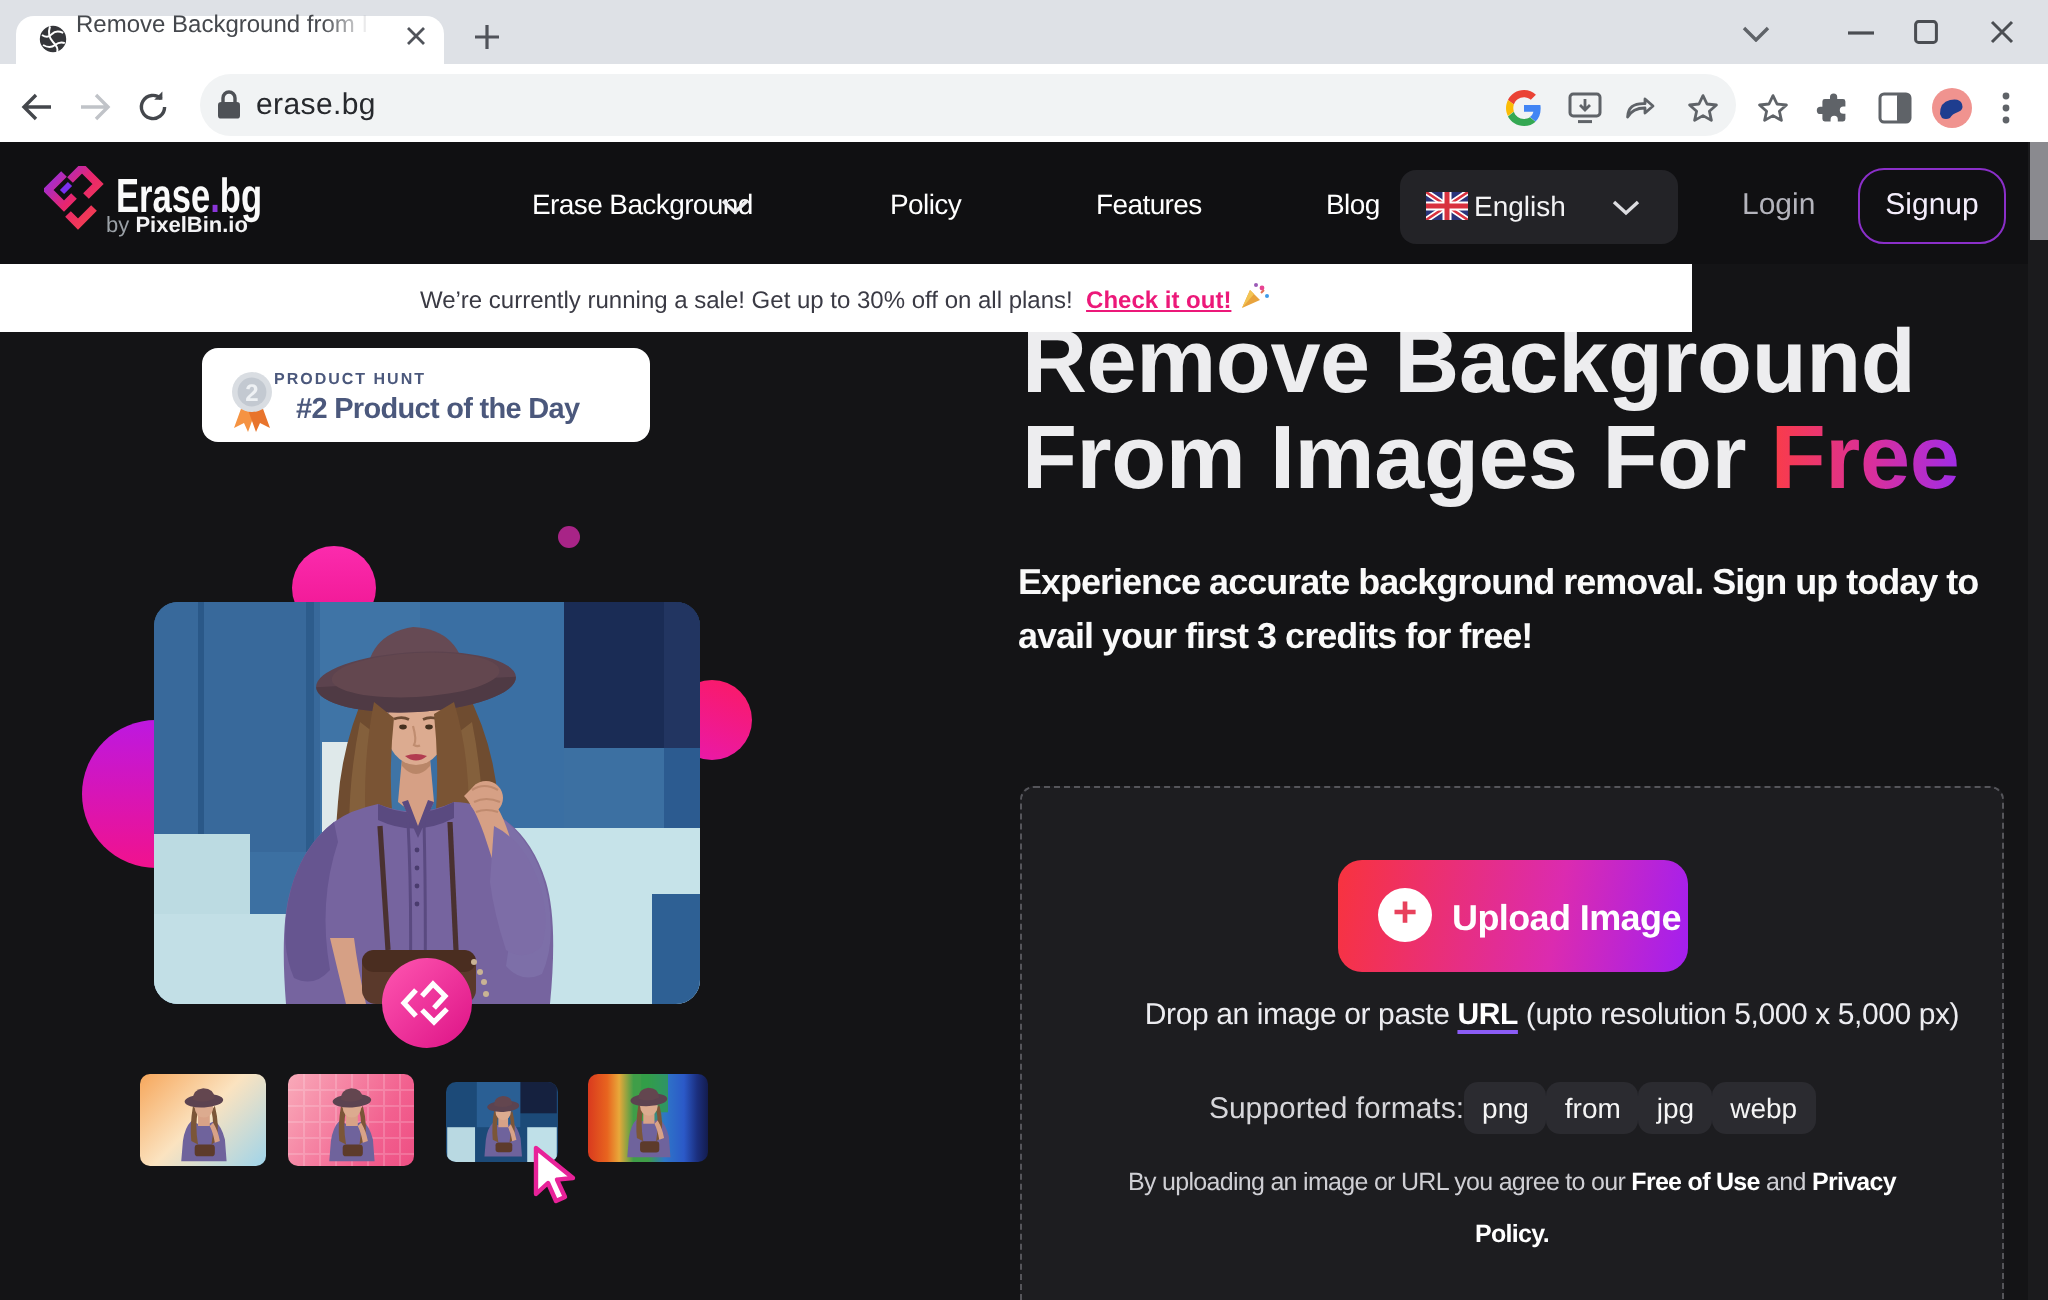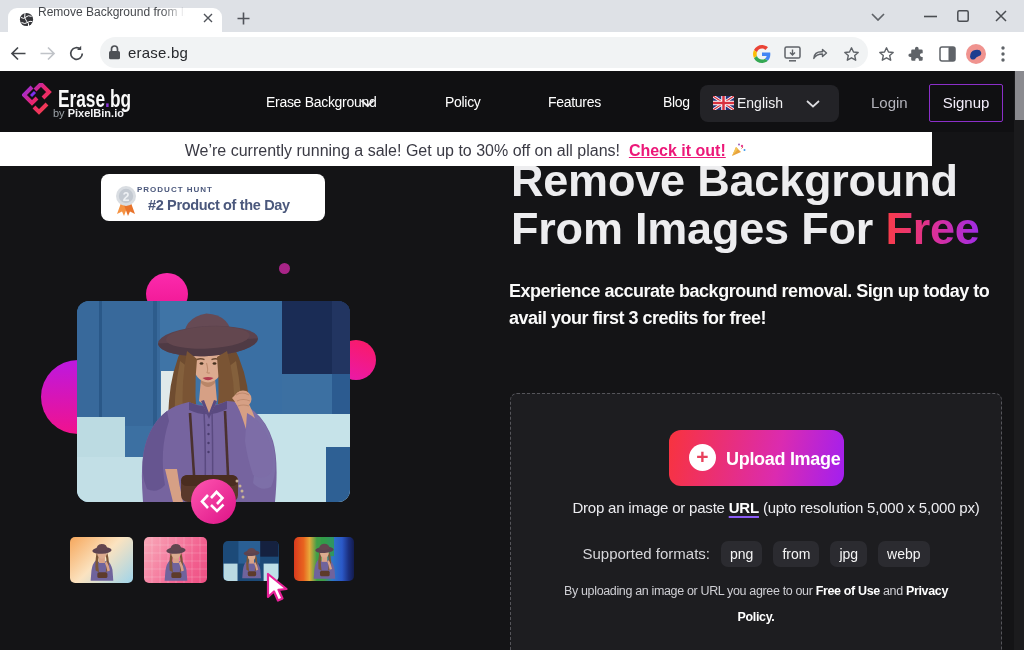--- a/index.html
+++ b/index.html
@@ -11,44 +11,44 @@
   #tab { left:8px; top:8px; width:214px; height:24px; background:#fff; border-radius:9px 9px 0 0; }
   #tabtitle { left:38px; top:5px; width:150px; font-size:12px; color:#45484d; white-space:nowrap; overflow:hidden;
     -webkit-mask-image:linear-gradient(90deg,#000 82%,transparent 98%); }
   #toolbar { left:0; top:32px; width:1024px; height:39px; background:#ffffff; }
   #omnibox { left:100px; top:37px; width:768px; height:31px; background:#f1f3f4; border-radius:16px; }
   #urltext { left:128px; top:44px; font-size:15px; color:#27292d; letter-spacing:.2px; }
   
   #sitehead { left:0; top:71px; width:1024px; height:61px; background:#101012; }
   .nav { font-size:14px; color:#ffffff; top:94px; letter-spacing:-.3px;margin-left:41px; }
   #engpill { left:700px; top:85px; width:139px; height:37px; background:#232327; border-radius:8px; }
-  #signup { left:929px; top:84px; width:74px; height:38px; border:1.5px solid #8b2fc9; border-radius:2px;
+  #signup { left:929px; top:84px; width:74px; height:38px; border:1.5px solid #8b2fc9; border-radius:13px;
     color:#f4eefc; font-size:15px; text-align:center; line-height:35px; }
   
-  #announce { left:0; top:132px; width:932px; height:34px; background:#ffffff; z-index:30;
-    text-align:center; font-size:16px; color:#3a3a44; line-height:37px; }
+  #announce { left:0; top:132px; width:846px; height:34px; background:#ffffff; z-index:30;
+    text-align:center; font-size:12px; color:#3a3a44; line-height:37px; }
   #announce b { color:#ec1879; text-decoration:underline; }
   
   #h1 { left:511px; top:157px; width:480px; font-size:45px; line-height:47.5px; font-weight:bold;
     color:#ededef; letter-spacing:-.2px; z-index:5; }
   #h1 .free { background:linear-gradient(90deg,#fb3c46,#d82f9e 55%,#9f2ce8);
     -webkit-background-clip:text; background-clip:text; color:transparent; }
   #sub { left:509px; top:278px; width:560px; font-size:18px; letter-spacing:-.5px; line-height:26.5px; font-weight:bold; color:#fafafa; }
   #card { left:510px; top:393px; width:492px; height:280px; background:#1d1d20;
     border:1px dashed #55555a; border-radius:7px; }
   #upbtn { left:669px; top:430px; width:175px; height:56px; border-radius:12px;
     background:linear-gradient(100deg,#f8333e 0%,#db2bb0 62%,#a21ff0 100%); }
   #upcirc { left:689px; top:444px; width:27px; height:27px; border-radius:50%; background:#fff; z-index:2;}
   #upplus { left:689px; top:443px; width:27px; height:27px; color:#e8415c; font-size:21px; line-height:27px; text-align:center; font-weight:bold; z-index:3;}
   #uptext { left:726px; top:449px; font-size:18px; letter-spacing:-.3px; font-weight:bold; color:#fff; z-index:2;text-align:center;}
   #dropline { left:510px; top:498.5px; width:532px; text-align:center; font-size:15px; letter-spacing:-.2px; color:#ececf0; }
   #dropline b { text-decoration:underline; text-decoration-color:#8b5cf6; text-decoration-thickness:2px; text-underline-offset:3px; color:#fff; }
   #formats { left:510px; top:541px; width:492px; text-align:center; font-size:15px; color:#d6d6da; }
   .chip { display:inline-block; background:#2b2b30; border-radius:7px; color:#f5f5f5; font-size:14px;
-    padding:5px 9px 5px; margin-left:11px; }
+    padding:5px 9px 5px; }
   #terms { left:530px; top:578px; width:452px; text-align:center; font-size:12.5px; letter-spacing:-.35px; line-height:26px; color:#cfcfd4; }
   #terms b { color:#fff; }
   
   #phbadge { left:101px; top:174px; width:224px; height:47px; background:#fff; border-radius:8px; z-index:4; }
   #phtext1 { left:137px; top:185px; z-index:5; font-size:8px; font-weight:bold; letter-spacing:1px; color:#4b587c; }
   #phtext2 { left:148px; top:197px; z-index:5; font-size:14.5px; font-weight:bold; color:#4b587c; letter-spacing:-.35px;}
   .circ { border-radius:50%; }
   #c1 { left:146px; top:273px; width:42px; height:42px; background:linear-gradient(180deg,#fb2bad,#ef1490); }
   #dot1 { left:279px; top:263px; width:11px; height:11px; background:#a82487; }
   #c2 { left:336px; top:340px; width:40px; height:40px; background:linear-gradient(200deg,#fb1a64,#e819ae); }

